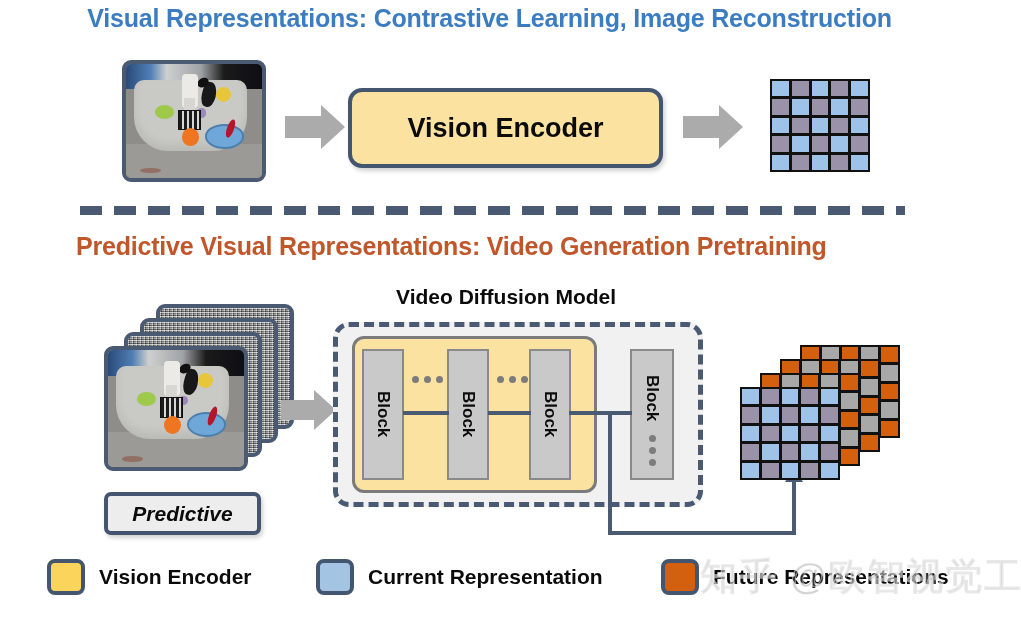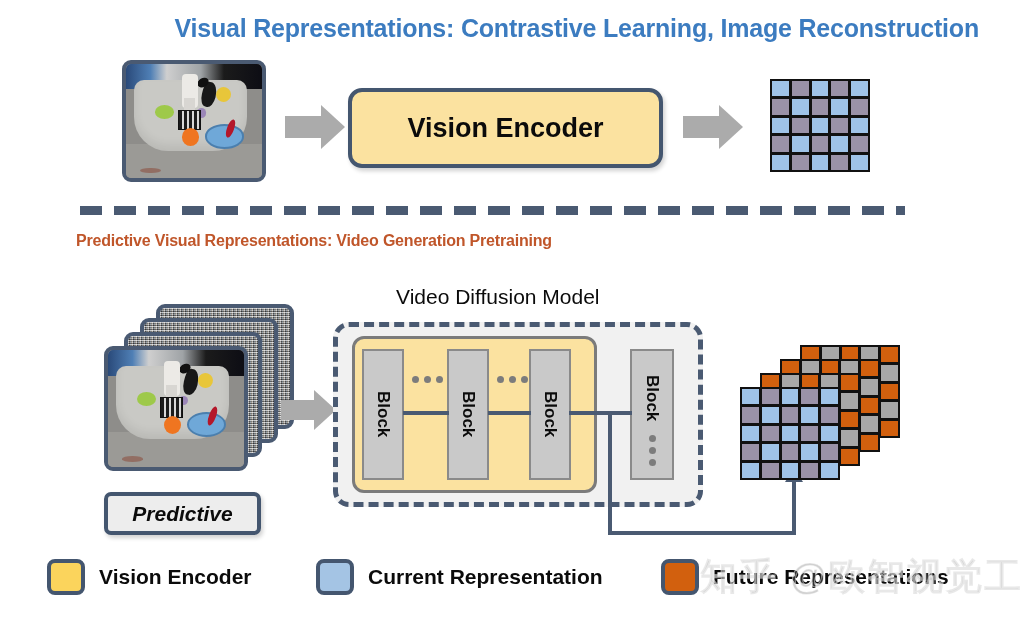--- a/index.html
+++ b/index.html
@@ -7,30 +7,30 @@
     width:1021px;height:623px;
     background:#ffffff;
     font-family:"Liberation Sans", sans-serif;
     overflow:hidden;
     position:relative;
   }
   .stage{position:relative;width:1021px;height:623px;}
 
   
   .title-top{
-    position:absolute;left:0;top:14px;width:979px;
-    text-align:right;
+    position:absolute;left:0;top:4px;width:979px;
+    text-align:center;
     font-size:25px;font-weight:bold;
     color:#3C7CC0;
     letter-spacing:-0.2px;
     white-space:nowrap;
   }
   .title-bottom{
     position:absolute;left:76px;top:232px;
-    font-size:16px;font-weight:bold;
+    font-size:25px;font-weight:bold;
     color:#C0562A;
     letter-spacing:-0.2px;
     white-space:nowrap;
   }
 
   
   .divider{
     position:absolute;left:80px;top:206px;width:825px;height:9px;
     background:repeating-linear-gradient(to right,#4A5A72 0 22px,transparent 22px 34px);
   }
@@ -96,21 +96,21 @@
   
   .grid{position:absolute;display:grid;background:#111;border:2px solid #111;box-sizing:border-box;}
   .grid > i{display:block;}
 
   .gridstack{position:absolute;}
   .gridstack .grid{position:absolute;}
 
   
   .vdm-title{
     position:absolute;left:396px;top:285px;
-    font-size:21px;font-weight:normal;color:#0b0b0b;white-space:nowrap;
+    font-size:21px;font-weight:bold;color:#0b0b0b;white-space:nowrap;
   }
   .vdm-dashed{
     position:absolute;left:333px;top:322px;width:370px;height:185px;
     border:5px dashed #4A5A72;border-radius:16px;box-sizing:border-box;
     background:#F1F1F1;
   }
   .vdm-yellow{
     position:absolute;left:352px;top:336px;width:245px;height:157px;
     background:#FBE2A0;border:3px solid #7b7b7b;border-radius:12px;box-sizing:border-box;
   }

